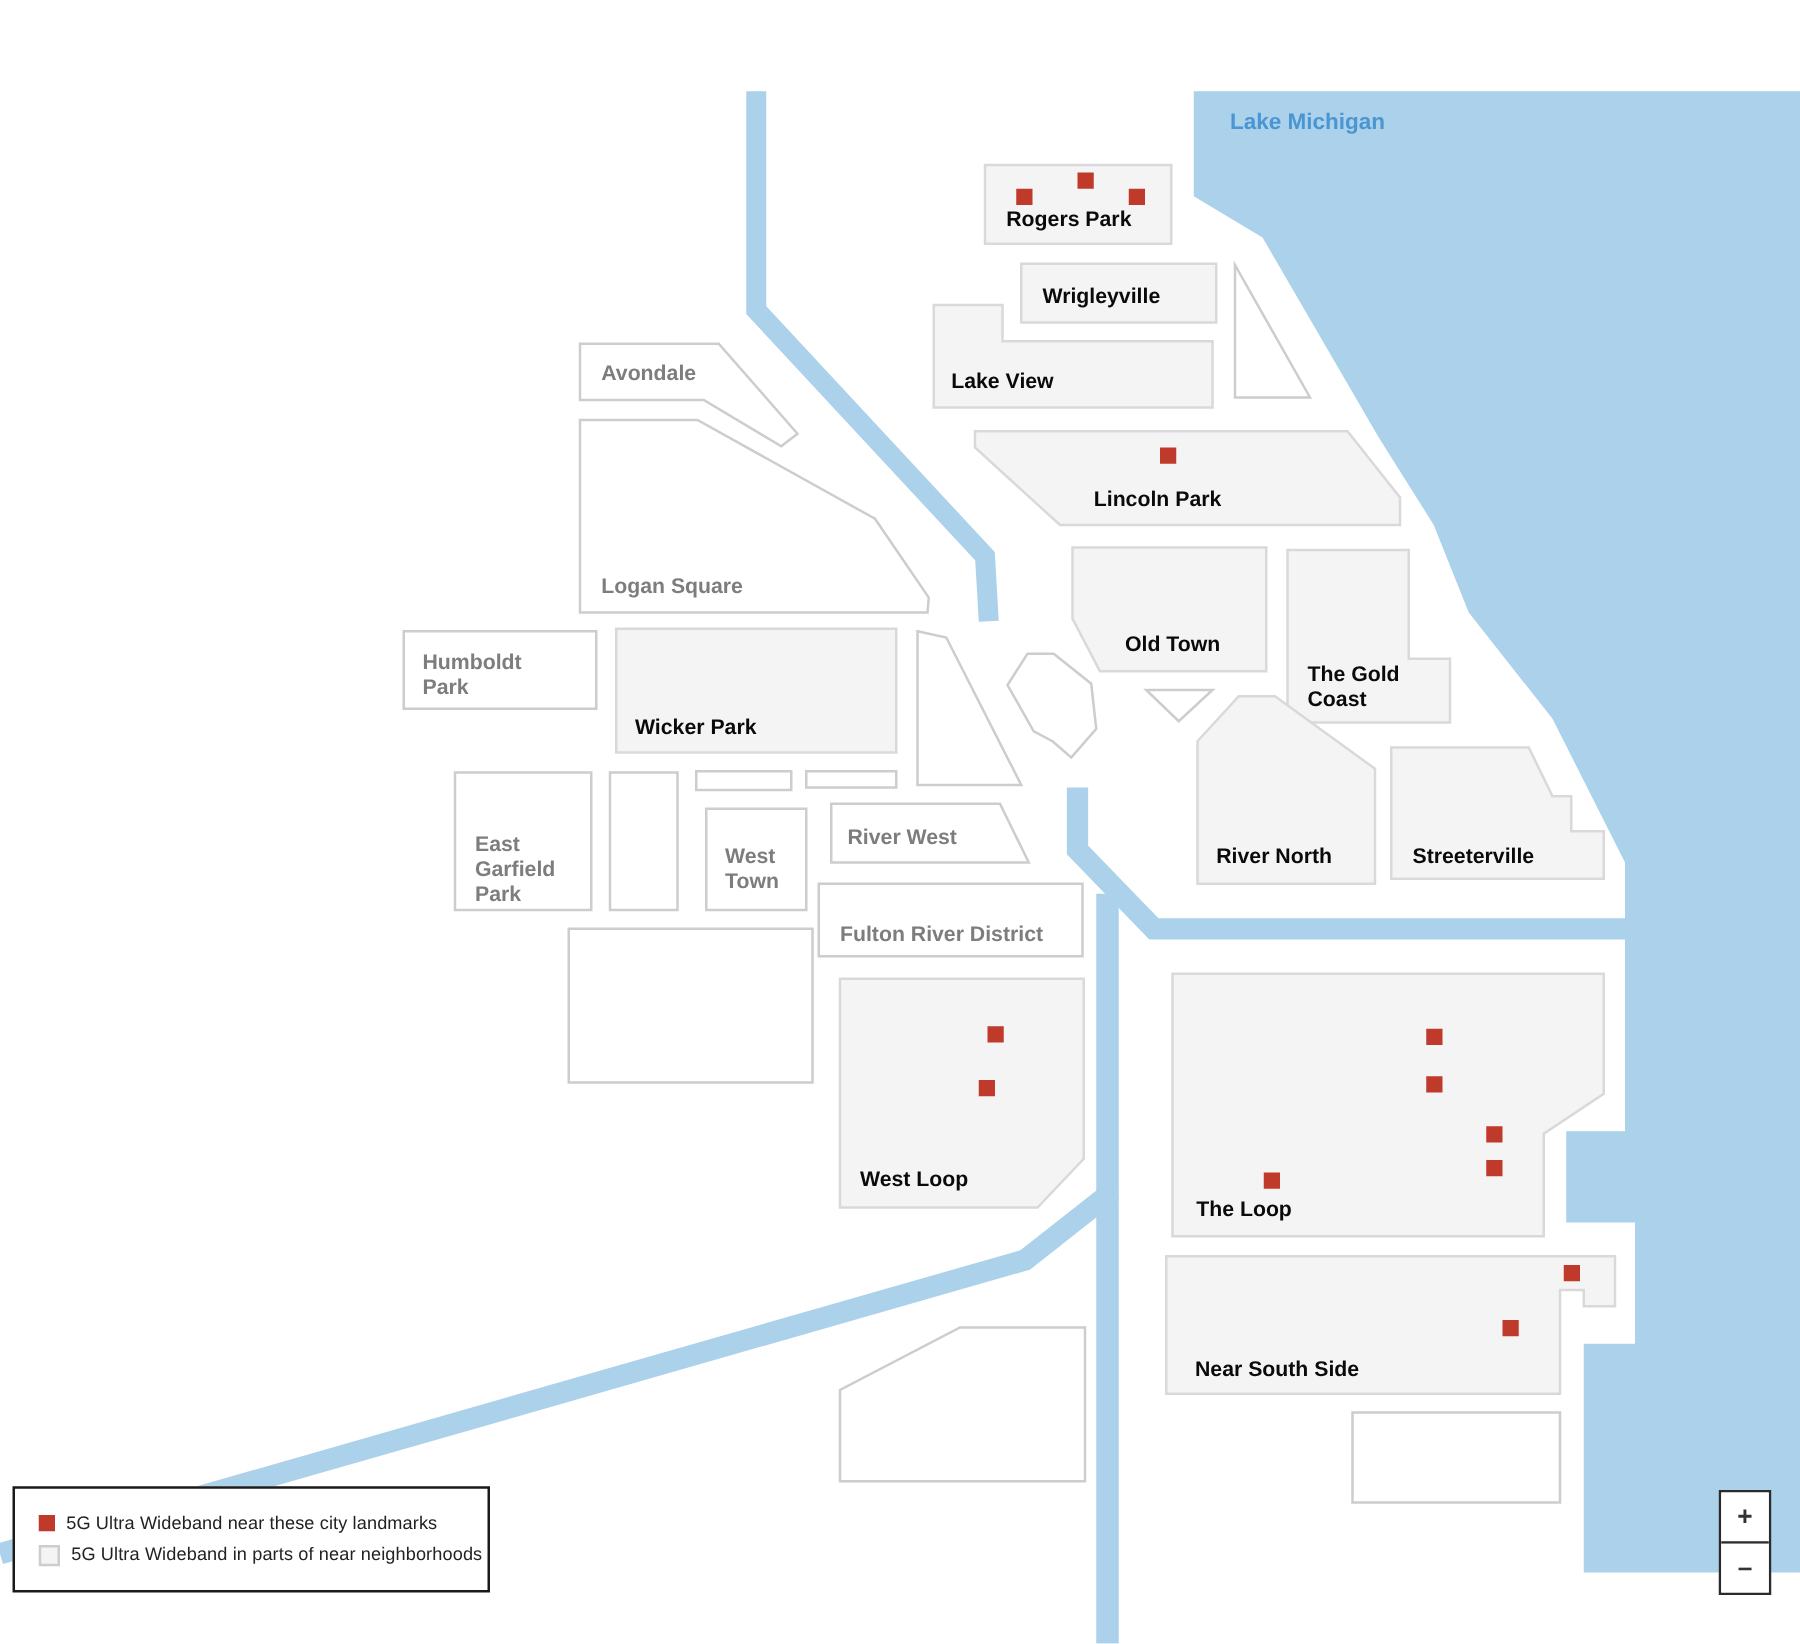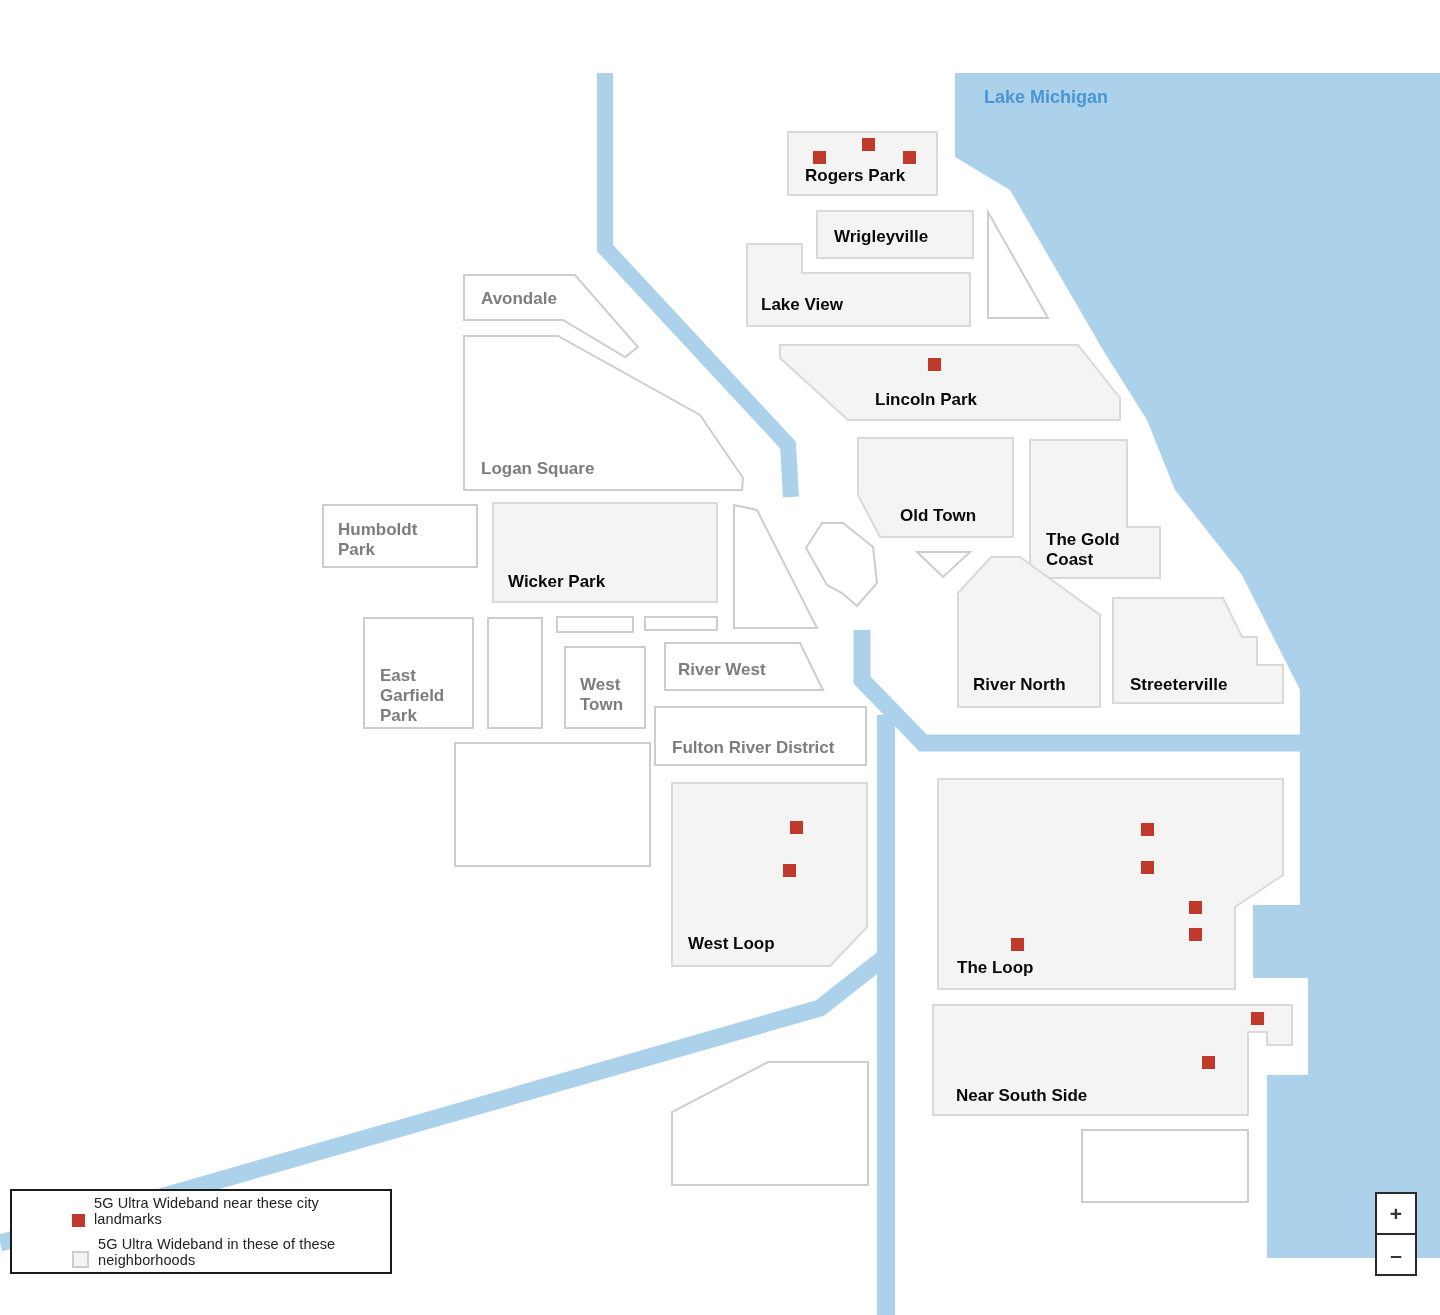--- a/index.html
+++ b/index.html
@@ -4,21 +4,21 @@
 <style>
   html,body{margin:0;padding:0;background:#ffffff;}
   .stage{position:relative;width:1440px;height:1315px;overflow:hidden;
          font-family:"Liberation Sans",sans-serif;background:#fff;}
   #map-svg{position:absolute;left:0;top:0;}
   
   .legend{position:absolute;left:10px;top:1189px;width:382px;height:85px;
           background:#ffffff;border:2px solid #1a1a1a;box-sizing:border-box;
           display:flex;flex-direction:column;justify-content:center;gap:9px;
           padding:6px 0 6px 19px;z-index:5;}
-  .legend-item{display:flex;align-items:flex-end;gap:9px;margin-left:41px;}
+  .legend-item{display:flex;align-items:center;gap:9px;}
   .legend-swatch{width:13px;height:13px;flex:0 0 auto;}
   .legend-label{font-size:14.5px;color:#222222;letter-spacing:.1px;}
   
   .zoomctl{position:absolute;left:1375px;top:1192px;width:42px;height:84px;
            background:#ffffff;border:2px solid #2b2b2b;box-sizing:border-box;
            display:flex;flex-direction:column;z-index:5;}
   .zoom-btn{flex:1;display:flex;align-items:center;justify-content:center;
             font-size:21px;font-weight:bold;color:#333;cursor:pointer;
             background:#fff;border:none;padding:0;font-family:inherit;}
   .zoom-btn:first-child{border-bottom:2px solid #2b2b2b;}
@@ -98,21 +98,21 @@
         <text x="984" y="103" fill="#4A96D2" font-family="&quot;Liberation Sans&quot;, sans-serif" font-size="18" font-weight="bold">Lake Michigan</text>
       </svg></div>
 
   <div class="legend">
     <div class="legend-item">
       <span class="legend-swatch" id="swatch-landmark" style="background: rgb(192, 58, 43);"></span>
       <span class="legend-label">5G Ultra Wideband near these city landmarks</span>
     </div>
     <div class="legend-item">
       <span class="legend-swatch" id="swatch-neighborhood" style="background: rgb(244, 244, 244); border: 2px solid rgb(205, 205, 205);"></span>
-      <span class="legend-label">5G Ultra Wideband in these of these neighborhoods</span>
+      <span class="legend-label">5G Ultra Wideband in parts of near neighborhoods</span>
     </div>
   </div>
 
   <div class="zoomctl">
     <button class="zoom-btn">+</button>
     <button class="zoom-btn">–</button>
   </div>
 
 </div>
 

